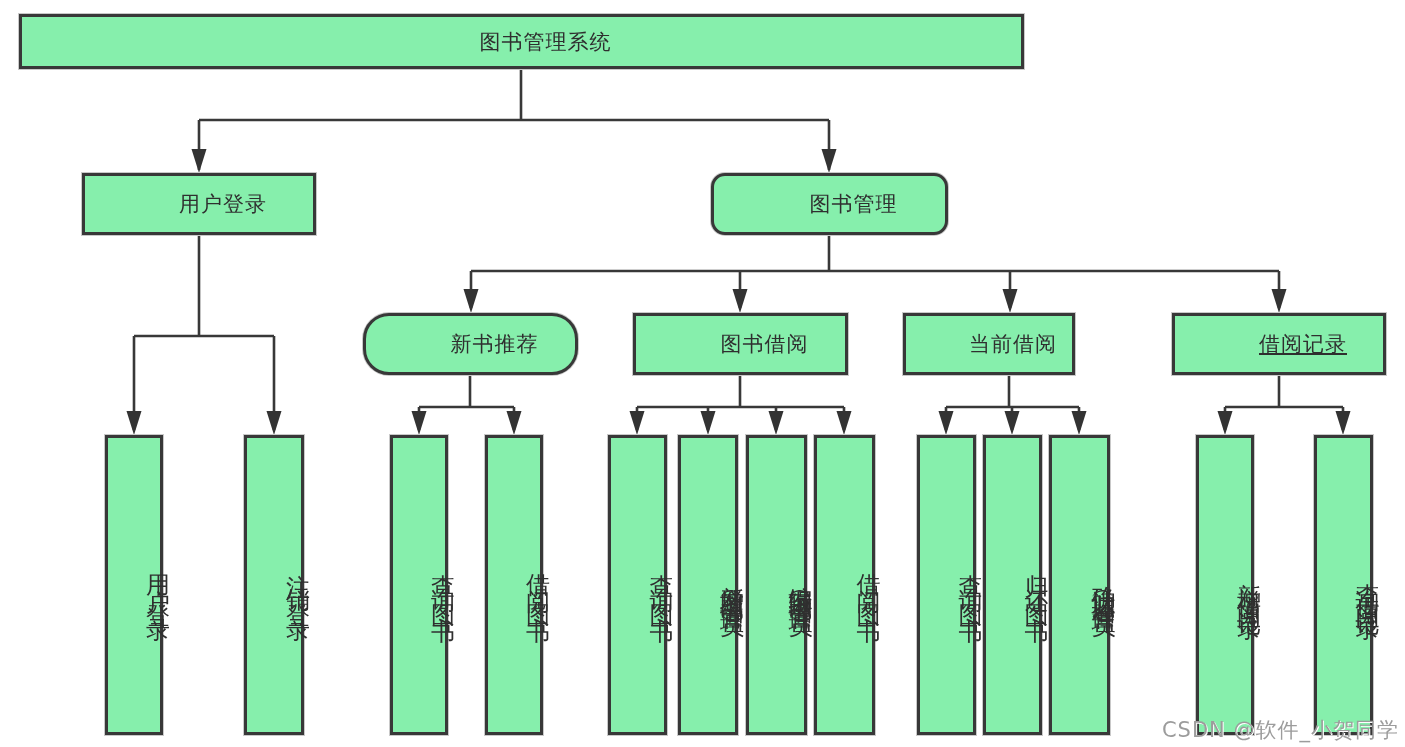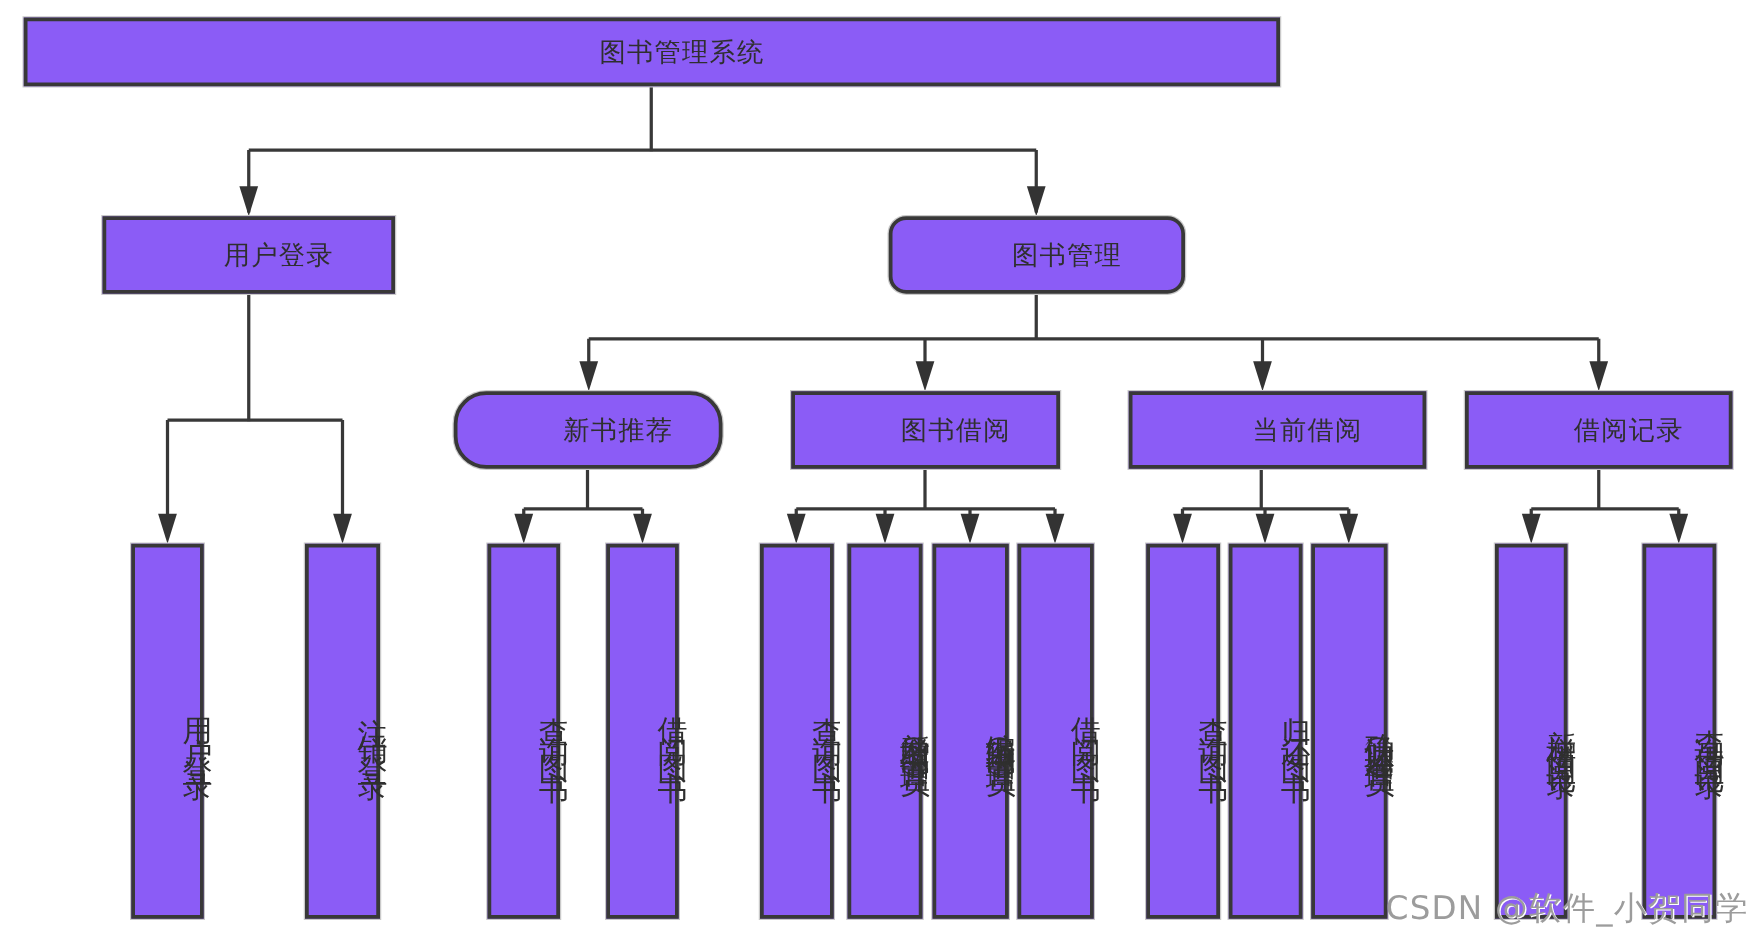--- a/index.html
+++ b/index.html
@@ -6,21 +6,21 @@
   .stage{
     position:relative;
     width:1405px;height:747px;
     background:#fff;
     font-family:"DejaVu Sans","Liberation Sans",sans-serif;
     overflow:hidden;
   }
   .wires{position:absolute;left:0;top:0;width:1405px;height:747px;}
   .node{
     position:absolute;
-    background:#8b5cf6;
+    background:#86efac;
     border:3px solid #383838;
     box-sizing:border-box;
     display:flex;
     align-items:center;
     justify-content:center;
     color:#2f2f2f;
     box-shadow:0 0 0 1px #c9c9c9;
     padding-left:48px;
   }
   .hnode{font-size:21px;letter-spacing:1px;}
@@ -30,21 +30,21 @@
     font-size:24px;
     line-height:1;
     white-space:nowrap;
   }
   .ls-wide span{letter-spacing:15px;}
   .ls-med  span{letter-spacing:7px;}
   .ls-tight span{letter-spacing:4px;}
   .watermark{
     position:absolute;
     right:6px;bottom:3px;
-    font-size:26px;
+    font-size:21px;
     color:#9c9c9c;
     text-shadow:1px 1px 0 #ffffff;
     letter-spacing:1px;
   }
   line{stroke:#383838;stroke-width:2.6;}
   polygon{fill:#333;}
 </style>
 </head>
 <body>
 
@@ -136,24 +136,24 @@
   <div class="node hnode" style="left:711px;top:173px;width:237px;height:62px;border-radius:14px;">
     <span>图书管理</span>
   </div>
 
   <div class="node hnode" style="left:363px;top:313px;width:215px;height:62px;border-radius:26px;">
     <span>新书推荐</span>
   </div>
   <div class="node hnode" style="left:633px;top:313px;width:215px;height:62px;">
     <span>图书借阅</span>
   </div>
-  <div class="node hnode" style="left:903px;top:313px;width:238px;height:62px;">
+  <div class="node hnode" style="left:903px;top:313px;width:172px;height:62px;">
     <span>当前借阅</span>
   </div>
-  <div class="node hnode" style="left:1172px;top:313px;width:214px;height:62px;">
+  <div class="node hnode" style="left:1172px;top:313px;width:214px;height:62px;text-decoration:underline;">
     <span>借阅记录</span>
   </div>
 
   <div class="node vnode ls-wide" style="left:105px;top:435px;width:58px;height:300px;">
     <span>用户登录</span>
   </div>
   <div class="node vnode ls-wide" style="left:244px;top:435px;width:60px;height:300px;">
     <span>注销登录</span>
   </div>
 

